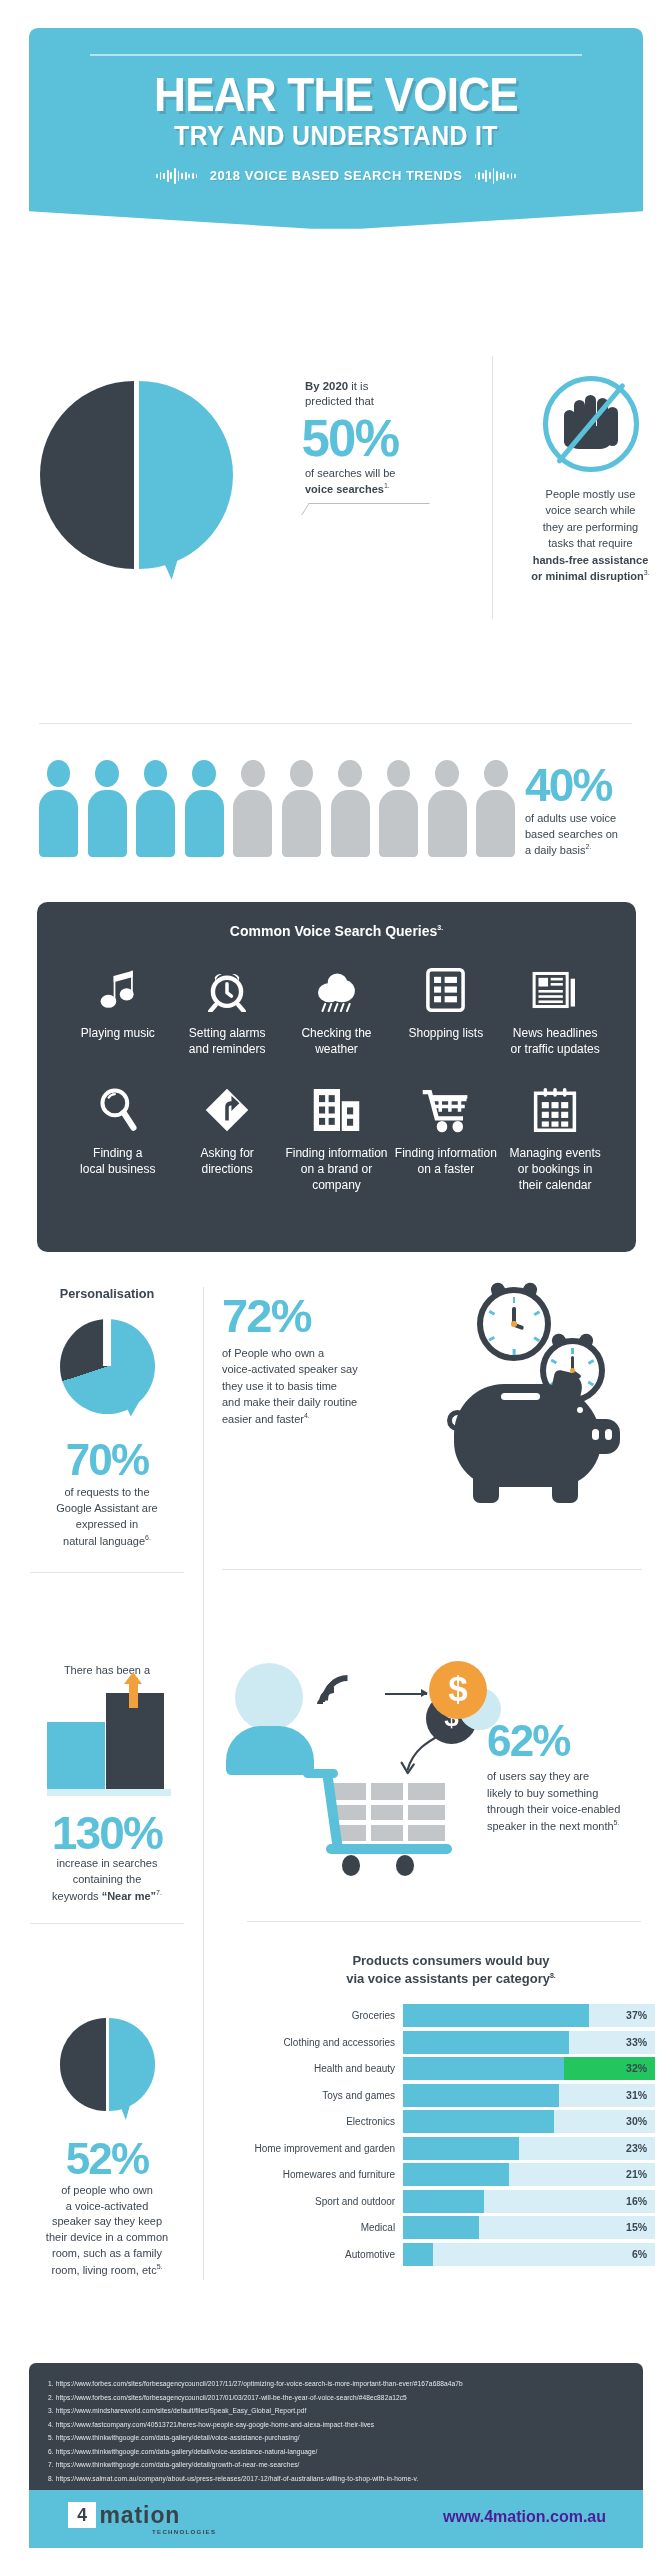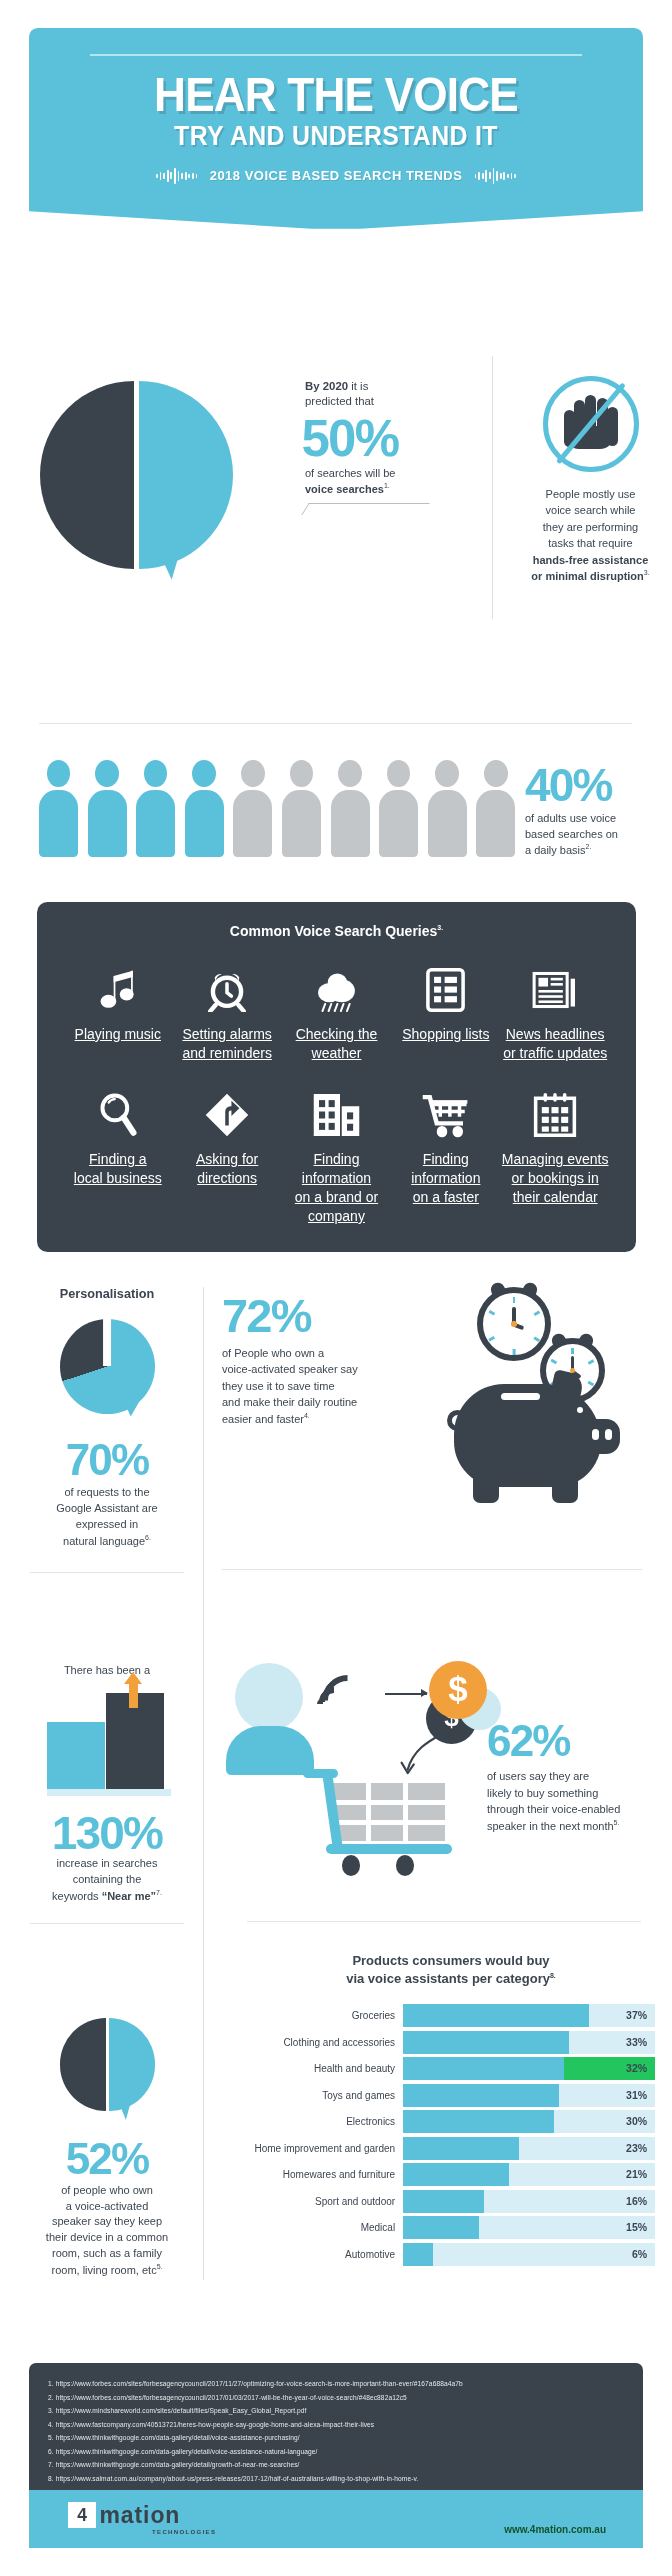--- a/index.html
+++ b/index.html
@@ -128,21 +128,21 @@
     background:#3a434c; border-radius:10.5px; padding:21px 14px 15.8px 14px;
   }
   .card h2 {
     color:#fff; font-size:14px; font-weight:bold; text-align:center; margin-bottom:23px;
   }
   .qrow { display:flex; justify-content:space-between; padding:0 12.3px; }
   .qrow + .qrow { margin-top:24.5px; }
   .qcell { width:109px; text-align:center; color:#fff; }
   .qcell .gl { height:56px; display:flex; align-items:center; justify-content:center; }
   .qcell .gl svg { display:block; }
-  .qcell .lbl { font-size:14px; line-height:1.35; margin-top:7px;text-decoration:underline; }
+  .qcell .lbl { font-size:12px; line-height:1.35; margin-top:7px; }
 
   
   .sec4 { position:absolute; top:1287px; left:0; width:672px; height:376px; }
   .sec4-div { position:absolute; left:203px; top:0; width:0.9px; height:368px; background:#dfe2e4; }
   .sec4-left { position:absolute; left:17.5px; top:0; width:179px; text-align:center; }
   .sec4-left h3 { font-size:12.7px; font-weight:bold; color:#3c4651; margin-bottom:17.5px; }
   .pie70 { position:relative; width:95px; height:98px; margin:0 auto; }
   .pie70 .circ {
     position:absolute; left:0; top:0; width:95px; height:95px; border-radius:50%;
     background: conic-gradient(#5bc0d9 0deg 252deg, #3a434c 252deg 360deg);
@@ -255,21 +255,21 @@
           border-radius:7px 7px 0 0; padding:14px 19px 12.3px 19px; }
   .refs li { list-style:none; color:#e7eaec; font-size:6.6px; line-height:2.05;
              font-family:"Liberation Sans Narrow","Liberation Sans",sans-serif; letter-spacing:0.1px; }
   .brandbar { position:absolute; left:29px; top:2490px; width:614px; height:58px; background:#5bc0d9; }
   .logo { position:absolute; left:39px; top:12.3px; width:158px; height:37px; }
   .logo .sq { position:absolute; left:0; top:0; width:28px; height:26px; background:#fff;
               color:#3a434c; font-weight:bold; font-size:17.5px; text-align:center; line-height:26px; }
   .logo .wm { position:absolute; left:31.5px; top:0; color:#3a434c; font-size:23px; font-weight:bold;
               letter-spacing:0.9px; font-family:"Liberation Sans Narrow","Liberation Sans",sans-serif; }
   .logo .tech { position:absolute; left:84px; top:26px; color:#3a434c; font-size:6.1px; letter-spacing:1.3px; font-weight:bold; }
-  .site { position:absolute; right:37px; top:34px; color:#14532d; font-size:10px; font-weight:bold; }
+  .site { position:absolute; right:37px; top:18px; color:#4c1d95; font-size:16px; font-weight:bold; }
 </style>
 </head>
 <body>
 
 <div class="page">
 
   <div class="header-wrap">
     <div class="header">
       <div class="header-rule"></div>
       <div class="title-main">HEAR THE VOICE</div>
@@ -589,21 +589,21 @@
         <span>natural language</span><sup>6.</sup>
       </p>
       <div class="rule"></div>
     </div>
 
     <div class="sec4-right">
       <div class="big-pct pct">72%</div>
       <p>
         <span>of People who own a</span><br>
         <span>voice-activated speaker say</span><br>
-        <span>they use it to save time</span><br>
+        <span>they use it to basis time</span><br>
         <span>and make their daily routine</span><br>
         <span>easier and faster</span><sup>4.</sup>
       </p>
       <div class="rule"></div>
     </div>
 
     <div class="art-piggy">
       <div class="clock" style="left:46px; top:0px; width:74px; height:74px;">
         <div class="bell" style="left:7px; transform:rotate(-28deg)"></div>
         <div class="bell" style="right:7px; transform:rotate(28deg)"></div>

